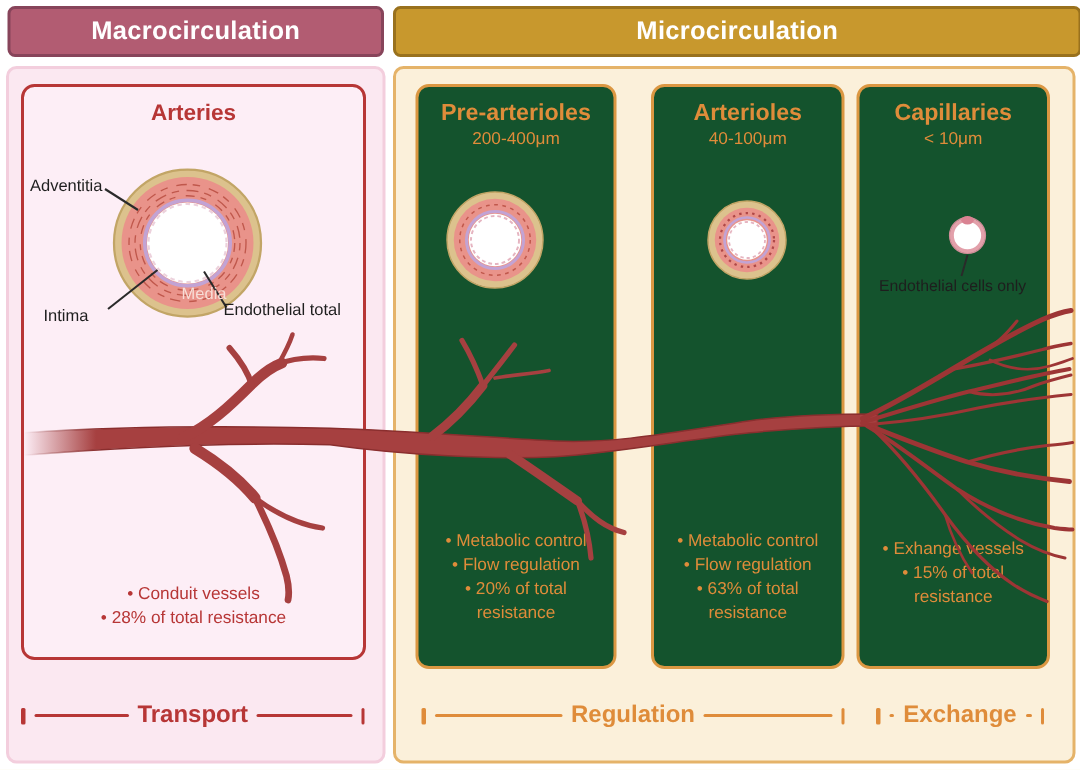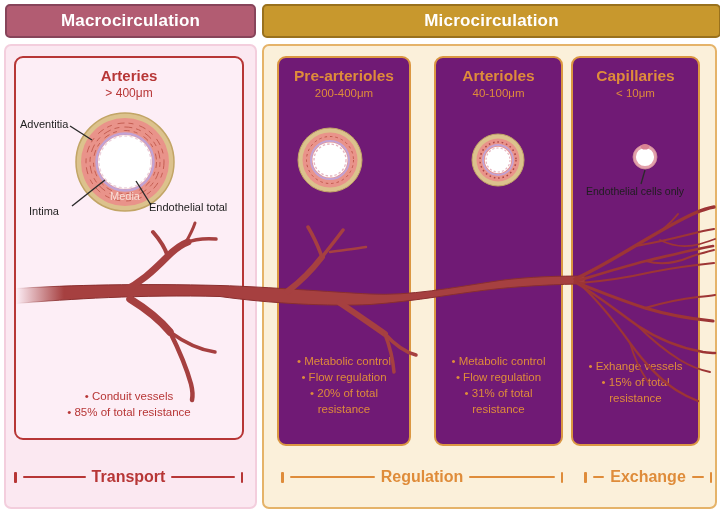--- a/index.html
+++ b/index.html
@@ -15,51 +15,51 @@
   }
   .hdr-macro{left:5px;width:247px;background:var(--macro_header_bg,#b25c72);border:2px solid var(--macro_header_border,#87445a);}
   .hdr-micro{left:262px;width:455px;background:var(--micro_header_bg,#c8982d);border:2px solid var(--micro_header_border,#99711d);}
   
   .panel{position:absolute;top:44px;height:465px;border-radius:7px;box-sizing:border-box;}
   .panel-macro{left:4px;width:253px;background:var(--macro_panel_bg,#fbe8f1);border:2px solid #f3cedd;}
   .panel-micro{left:262px;width:455px;background:var(--micro_panel_bg,#fbf0da);border:2px solid #e5b369;}
   
   .box{position:absolute;box-sizing:border-box;border-radius:9px;text-align:center;}
   .box-arteries{left:14px;top:56px;width:230px;height:384px;border:2px solid var(--macro_accent,#b73636);background:#fdeef6;}
-  .box-micro{top:56px;height:390px;border:2px solid #db9742;background:#701a75;}
+  .box-micro{top:56px;height:390px;border:2px solid #db9742;background:#14532d;}
   .box-pre{left:277px;width:134px;}
   .box-art{left:434px;width:129px;}
   .box-cap{left:571px;width:129px;}
   .box-title{font-weight:bold;margin-top:9px;font-size:15.5px;color:var(--micro_accent,#df8c3a);}
   .box-arteries .box-title{font-size:15px;color:var(--macro_accent,#b73636);}
   .box-size{font-size:11.5px;margin-top:2px;color:var(--micro_accent,#df8c3a);}
   .box-arteries .box-size{font-size:12px;color:var(--macro_accent,#b73636);}
   .bullets{position:absolute;left:6px;right:6px;font-size:11.5px;line-height:1.4;}
   .bullets-red{color:var(--macro_accent,#b73636);bottom:18px;}
   .bullets-orange{color:var(--micro_accent,#df8c3a);}
   .bullets-pre,.bullets-art{bottom:27px;}
   .bullets-cap{bottom:38px;}
   
   .diag-label{position:absolute;font-size:11px;color:#1e1e1e;white-space:nowrap;}
-  .media-label{position:absolute;left:99px;top:190px;width:52px;text-align:center;
+  .media-label{position:absolute;left:99px;top:190px;width:52px;text-align:right;
     font-size:11px;color:#f8ddd6;}
   .endo-only-label{position:absolute;left:586px;top:185px;width:120px;text-align:left;
     font-size:10.5px;color:#1e1e1e;}
   
   .bracket{position:absolute;top:467px;height:20px;display:flex;align-items:center;gap:6px;}
   .bracket .tick{width:2.5px;height:11px;border-radius:1px;}
   .bracket .line{flex:1;height:2.5px;border-radius:1px;}
   .bracket .lbl{font-weight:bold;font-size:16px;white-space:nowrap;}
   .bracket-red .tick,.bracket-red .line{background:var(--macro_accent,#b73636);}
   .bracket-red .lbl{color:var(--macro_accent,#b73636);}
   .bracket-orange .tick,.bracket-orange .line{background:var(--micro_accent,#df8c3a);}
   .bracket-orange .lbl{color:var(--micro_accent,#df8c3a);}
   .bracket-transport{left:14px;width:229px;}
   .bracket-regulation{left:281px;width:282px;}
-  .bracket-exchange{left:584px;width:128px;}
+  .bracket-exchange{left:584px;width:112px;}
   
   .layer{position:absolute;pointer-events:none;}
   .vessel-overlay{left:0;top:0;width:720px;height:513px;z-index:5;}
 </style>
 </head>
 <body>
 
 <div class="canvas">
 
   <div class="hdr hdr-micro">
@@ -67,24 +67,23 @@
   </div>
   <div class="hdr hdr-macro">
     <span>Macrocirculation</span>
   </div>
 
   <div class="panel panel-macro"></div>
   <div class="panel panel-micro"></div>
 
   <div class="box box-arteries">
     <div class="box-title">Arteries</div>
-    <div class="box-size">&gt; 400μm</div>
     <div class="bullets bullets-red">
       <div>• Conduit vessels</div>
-      <div>• 85% of total resistance</div>
+      <div>• 28% of total resistance</div>
     </div>
   </div>
 
   <svg class="layer" style="left:14px;top:56px;" width="230" height="174" viewBox="0 0 230 174">
     <circle cx="111" cy="106" r="49" fill="#dcc28d" stroke="#c2a566" stroke-width="1.5"></circle>
     <circle cx="111" cy="106" r="44" fill="#e9938a"></circle>
     <circle cx="111" cy="106" r="39" fill="none" stroke="#c0584c" stroke-width="0.9" stroke-dasharray="7 4 5 6"></circle>
     <circle cx="111" cy="106" r="35" fill="none" stroke="#c0584c" stroke-width="0.9" stroke-dasharray="5 5 8 4"></circle>
     <circle cx="111" cy="106" r="31.5" fill="none" stroke="#c0584c" stroke-width="0.9" stroke-dasharray="6 4 4 7"></circle>
     <circle cx="111" cy="106" r="28.5" fill="none" stroke="#c2a3d4" stroke-width="2.4"></circle>
@@ -116,21 +115,21 @@
     <circle cx="33" cy="33" r="17.5" fill="#ffffff"></circle>
     <circle cx="33" cy="33" r="16" fill="none" stroke="#e5b4c0" stroke-width="1.3" stroke-dasharray="2.5 2"></circle>
   </svg>
 
   <div class="box box-micro box-art">
     <div class="box-title">Arterioles</div>
     <div class="box-size">40-100μm</div>
     <div class="bullets bullets-orange bullets-art">
       <div>• Metabolic control</div>
       <div>• Flow regulation</div>
-      <div>• 31% of total resistance</div>
+      <div>• 63% of total resistance</div>
     </div>
   </div>
   <svg class="layer" style="left:471px;top:133px;" width="54" height="54" viewBox="0 0 54 54">
     <circle cx="27" cy="27" r="26" fill="#dcc28d" stroke="#c2a566" stroke-width="1"></circle>
     <circle cx="27" cy="27" r="21.5" fill="#e9938a"></circle>
     <circle cx="27" cy="27" r="18" fill="none" stroke="#b04848" stroke-width="1.5" stroke-dasharray="1.6 2.8"></circle>
     <circle cx="27" cy="27" r="15" fill="none" stroke="#c2a3d4" stroke-width="1.8"></circle>
     <circle cx="27" cy="27" r="13.2" fill="#ffffff"></circle>
     <circle cx="27" cy="27" r="12" fill="none" stroke="#e5b4c0" stroke-width="1.2" stroke-dasharray="2.2 2"></circle>
   </svg>

